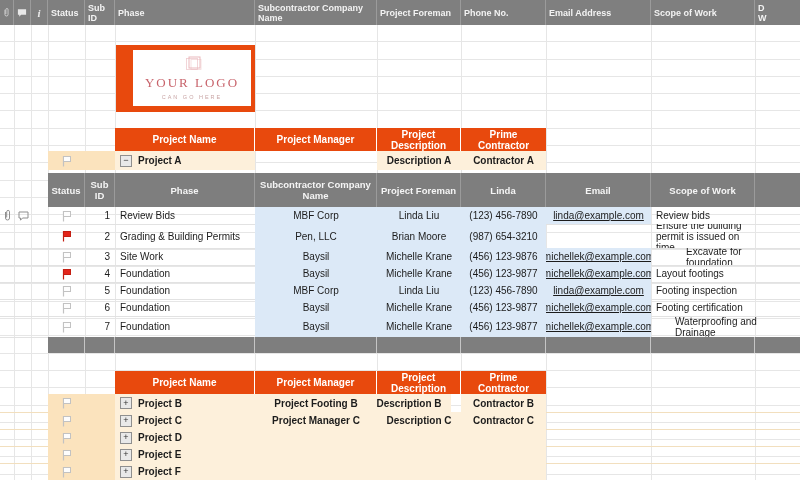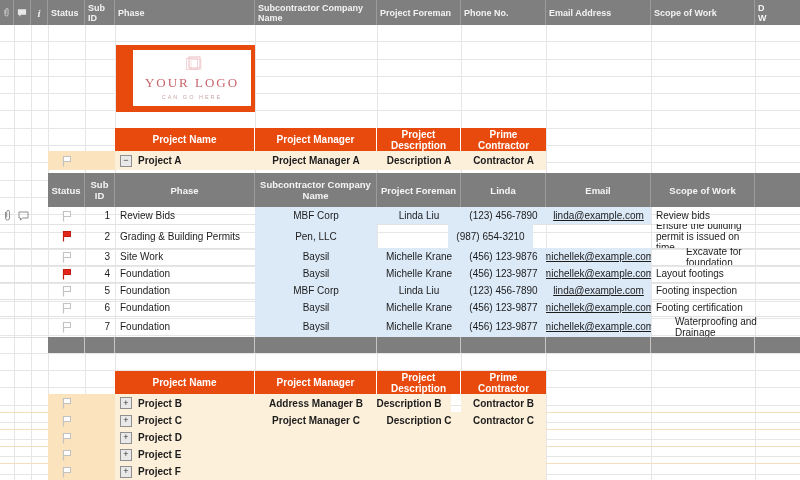--- a/index.html
+++ b/index.html
@@ -146,21 +146,20 @@
             <line x1="2.5" y1="1" x2="2.5" y2="11.5"></line>
             <rect x="2.5" y="1.5" width="7" height="5"></rect>
           </svg>
       </span>
     </div>
     <div class="c beige-dk" style="left:85px;width:30px"></div>
     <div class="c b beige" style="left:115px;width:140px">
       <span class="tgl">−</span>
       <span>Project A</span>
     </div>
-    <div class="c ctr b beige" style="left:255px;width:122px">Project Manager A</div>
     <div class="c ctr b beige" style="left:377px;width:84px">Description A</div>
     <div class="c ctr b beige" style="left:461px;width:85px">Contractor A</div>
   </div>
 
   <div id="subhdr">
     <div class="sc" style="width:37px">Status</div>
     <div class="sc" style="width:30px">Sub ID</div>
     <div class="sc" style="width:140px">Phase</div>
     <div class="sc" style="width:122px">Subcontractor Company Name</div>
     <div class="sc" style="width:84px">Project Foreman</div>
@@ -205,21 +204,22 @@
       <span class="flagwrap red">
           <svg width="11" height="12" viewBox="0 0 11 12">
             <line x1="2.5" y1="1" x2="2.5" y2="11.5"></line>
             <rect x="2.5" y="1.5" width="7" height="5"></rect>
           </svg>
         </span>
     </div>
     <div class="c rgt" style="left:85px;width:30px">2</div>
     <div class="c ctr blue" style="left:255px;width:122px">Pen, LLC</div>
     <div class="c" style="left:115px;width:140px">Grading &amp; Building Permits</div>
-    <div class="c ctr blue" style="left:448px;width:85px">(987) 654-3210</div>
+    <div class="c ctr blue" style="left:377px;width:84px">Brian Moore</div>
+    <div class="c ctr blue" style="left:461px;width:85px">(987) 654-3210</div>
     <div class="c" style="left:651px;width:104px">Ensure the building permit is issued on time</div>
   </div>
 
   <div class="row" style="top:248px;height:17px">
     <div class="c ctr" style="left:48px;width:37px">
       <span class="flagwrap gray">
           <svg width="11" height="12" viewBox="0 0 11 12">
             <line x1="2.5" y1="1" x2="2.5" y2="11.5"></line>
             <rect x="2.5" y="1.5" width="7" height="5"></rect>
           </svg>
@@ -342,21 +342,21 @@
             <line x1="2.5" y1="1" x2="2.5" y2="11.5"></line>
             <rect x="2.5" y="1.5" width="7" height="5"></rect>
           </svg>
         </span>
     </div>
     <div class="c beige-dk" style="left:85px;width:30px"></div>
     <div class="c b beige" style="left:115px;width:140px">
       <span class="tgl">+</span>
       <span>Project B</span>
     </div>
-    <div class="c ctr b beige" style="left:255px;width:122px">Address Manager B</div>
+    <div class="c ctr b beige" style="left:255px;width:122px">Project Footing B</div>
     <div class="c ctr b beige" style="left:367px;width:84px">Description B</div>
     <div class="c ctr b beige" style="left:461px;width:85px">Contractor B</div>
   </div>
 
   <div class="row" style="top:412px;height:17px;border-bottom:1px solid #f2dfbe">
     <div class="c ctr beige-dk" style="left:48px;width:37px">
       <span class="flagwrap gray">
           <svg width="11" height="12" viewBox="0 0 11 12">
             <line x1="2.5" y1="1" x2="2.5" y2="11.5"></line>
             <rect x="2.5" y="1.5" width="7" height="5"></rect>

